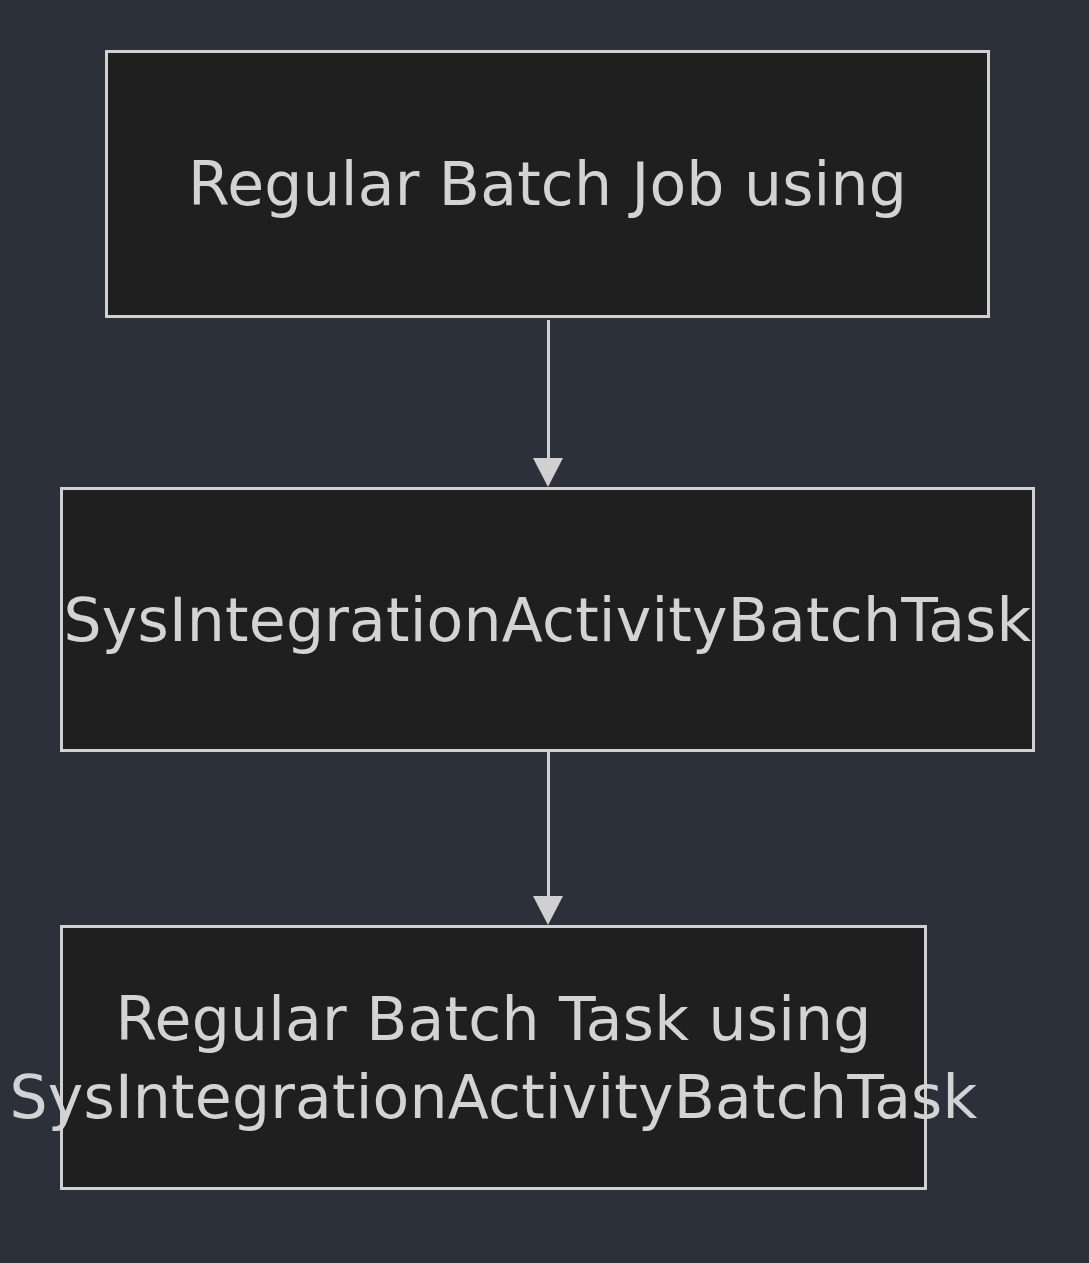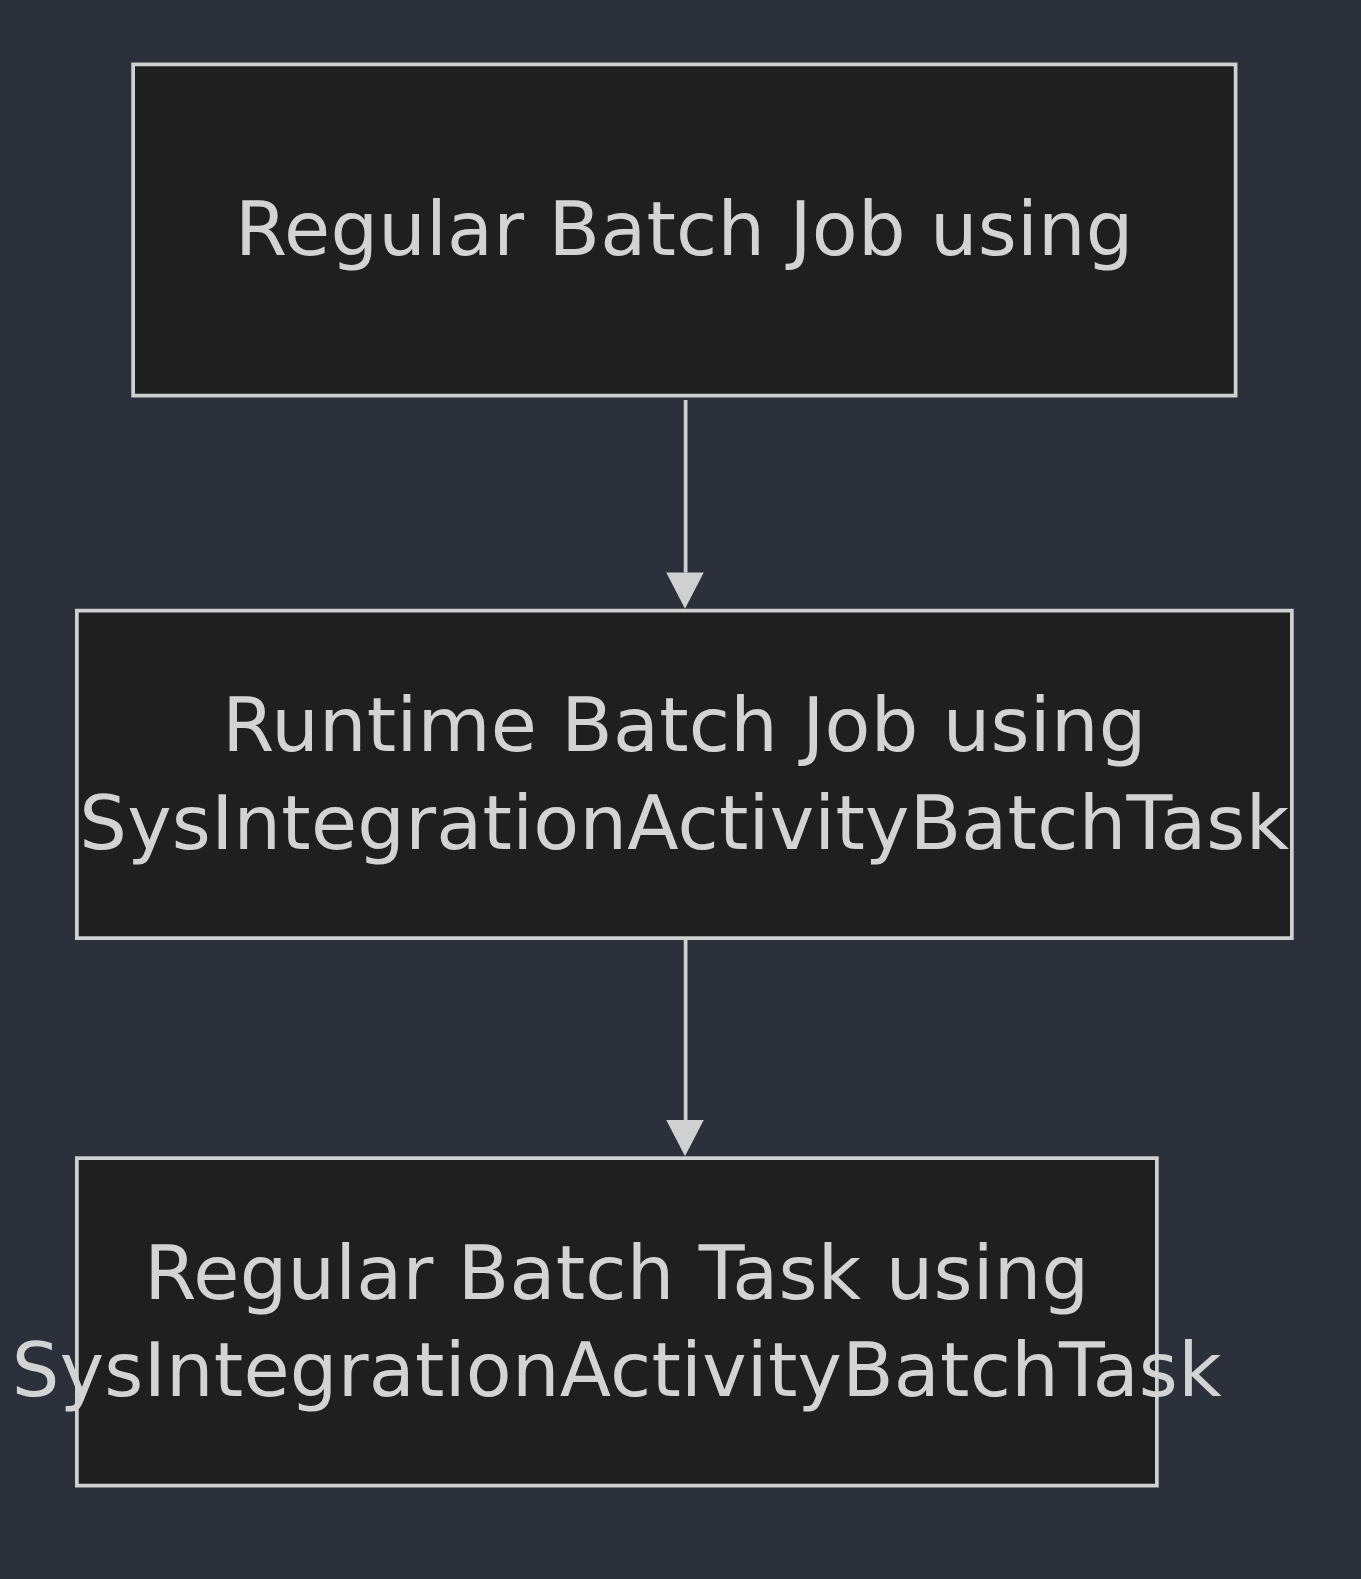--- a/index.html
+++ b/index.html
@@ -87,21 +87,20 @@
   <div class="node" id="node-1">
     <span class="line">Regular Batch Job using</span>
   </div>
 
   <div class="edge" id="edge-1">
     <div class="shaft"></div>
     <div class="head"></div>
   </div>
 
   <div class="node" id="node-2">
-    <span class="line">Runtime Batch Job using</span>
     <span class="line">SysIntegrationActivityBatchTask</span>
   </div>
 
   <div class="edge" id="edge-2">
     <div class="shaft"></div>
     <div class="head"></div>
   </div>
 
   <div class="node" id="node-3">
     <span class="line">Regular Batch Task using</span>

